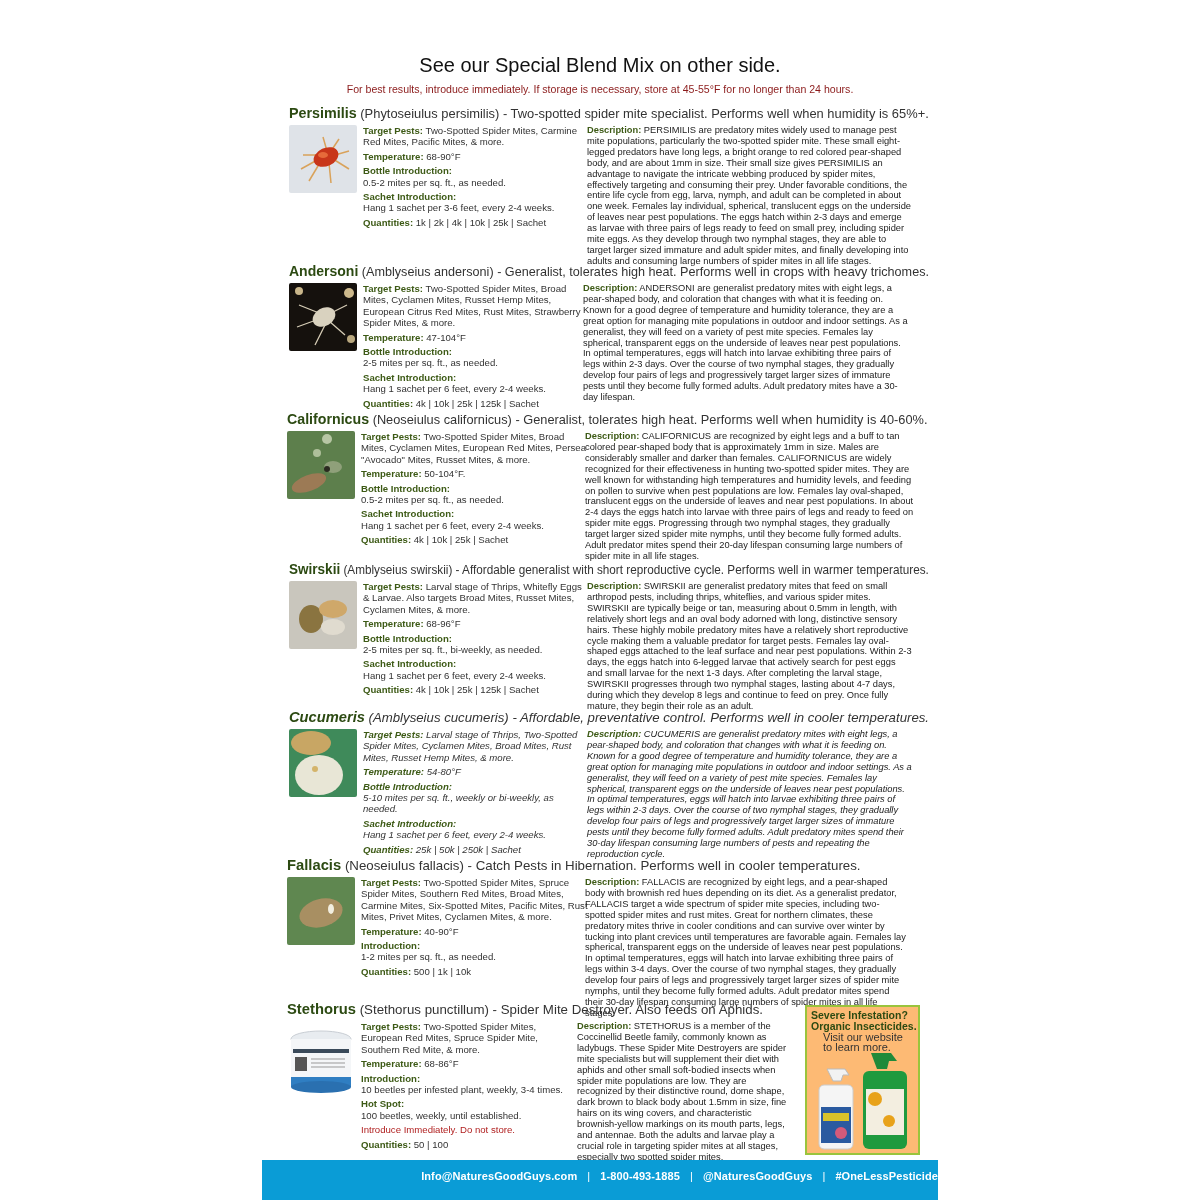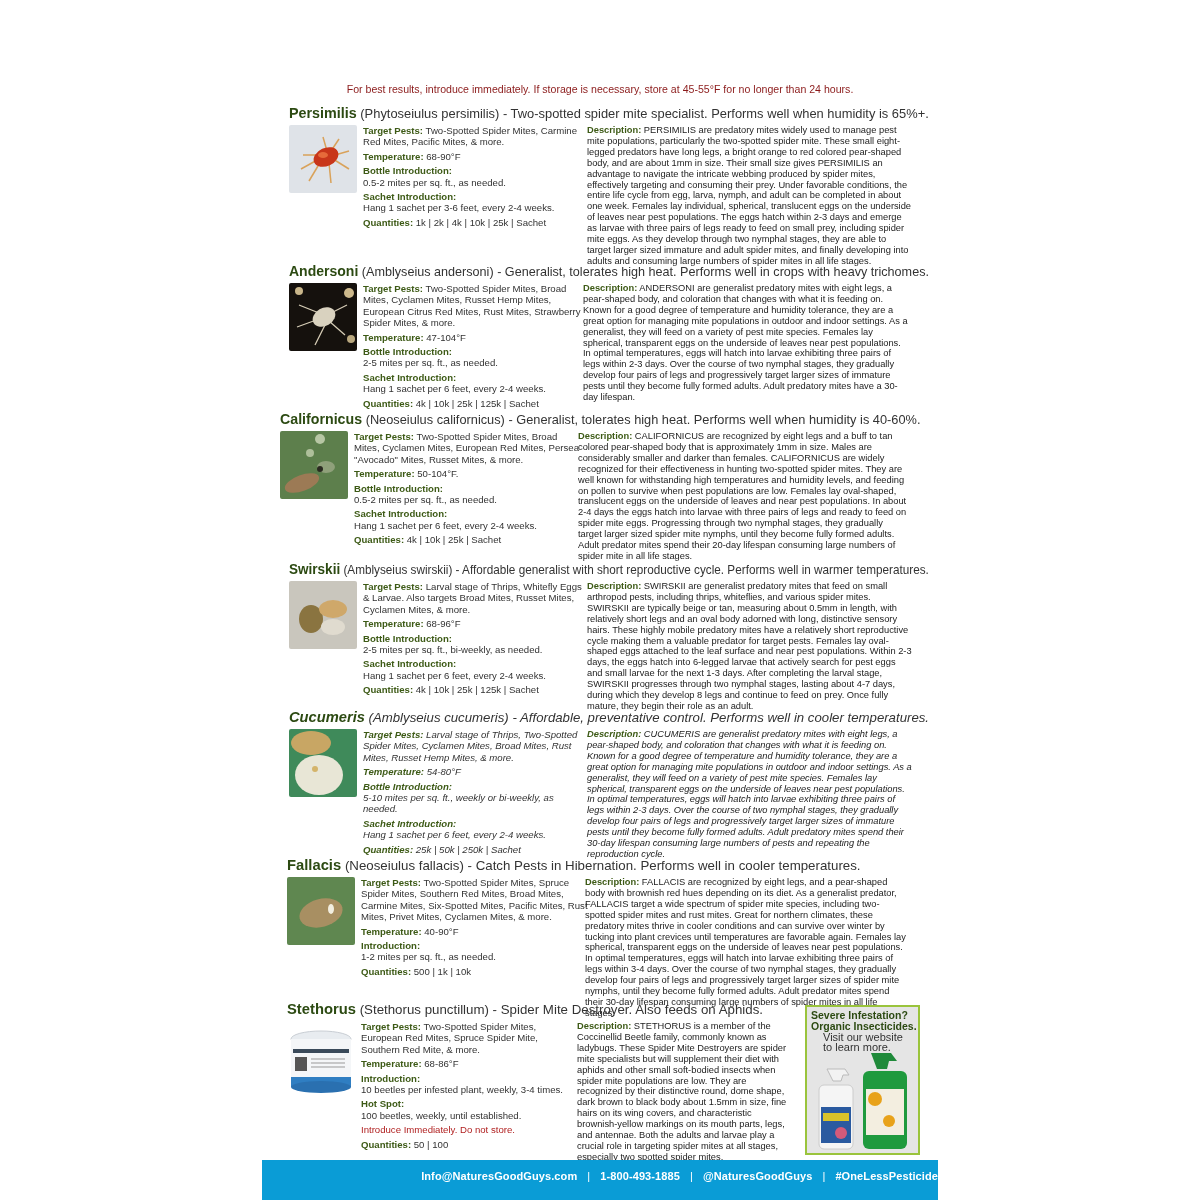--- a/index.html
+++ b/index.html
@@ -12,30 +12,31 @@
   .sec-head { font-size:13.5px; color:#333; white-space:nowrap; transform-origin:left; }
   .sec-head .name { font-weight:bold; font-size:15px; color:#2c4a12; }
   .sec-body { position:relative; margin-top:4px; }
   .thumb { position:absolute; left:0; top:0; width:68px; height:68px; border-radius:2px; overflow:hidden; }
   .specs { position:absolute; left:74px; top:0; width:220px; font-size:9.6px; line-height:11.4px; color:#333; }
   .specs .row { margin-bottom:3px; }
   .lbl { font-weight:bold; color:#3d5a16; }
   .warn { color:#b01f1f; }
   .desc { position:absolute; left:298px; top:0; width:325px; font-size:9.3px; line-height:10.9px; color:#222; text-align:left; }
   .desc .lbl { color:#3d5a16;margin-top:16px; }
-  .ad { position:absolute; left:543px; top:1005px; width:111px; height:146px; border:2px solid #9ac43c; background:#e5e5e5; }
+  .ad { position:absolute; left:543px; top:1005px; width:111px; height:146px; border:2px solid #9ac43c; background:#fdba74; }
   .ad-h { font-weight:bold; font-size:10.5px; color:#2c4a12; line-height:11px; padding:3px 0 0 4px; }
   .ad-s { font-size:11px; color:#333; line-height:10px; padding-left:16px; }
   .footer { position:absolute; left:0; top:1160px; width:676px; height:40px; background:#0a9cd6; color:#fff; font-size:11px; font-weight:bold; text-align:right; line-height:32px; letter-spacing:0.1px; }
   .footer .sep { display:inline-block; margin:0 10px; font-weight:normal; }
 </style>
 </head>
 <body>
 
 <div class="page">
+  <div class="subtitle">See our Special Blend Mix on other side.</div>
   <div class="notice">For best results, introduce immediately. If storage is necessary, store at 45-55°F for no longer than 24 hours.</div>
 
   <div class="section" style="top:104px;">
     <div class="sec-head" style="transform: scaleX(0.955224);"><span class="name">Persimilis</span> <span>(Phytoseiulus persimilis) - Two-spotted spider mite specialist. Performs well when humidity is 65%+.</span></div>
     <div class="sec-body">
       <div class="thumb">
         <svg width="68" height="68" viewBox="0 0 68 68">
             <rect width="68" height="68" fill="#dfe3e8"></rect>
             <g stroke="#d9a25a" stroke-width="1.5" fill="none">
               <line x1="30" y1="34" x2="12" y2="44"></line>
@@ -97,21 +98,21 @@
         <div class="row">
             <div class="lbl">Sachet Introduction:</div>
             <div>Hang 1 sachet per 6 feet, every 2-4 weeks.</div>
           </div>
         <div class="row"><span class="lbl">Quantities:</span> <span>4k | 10k | 25k | 125k | Sachet</span></div>
       </div>
       <div class="desc" style="left:294px;"><span class="lbl">Description:</span> <span>ANDERSONI are generalist predatory mites with eight legs, a pear-shaped body, and coloration that changes with what it is feeding on. Known for a good degree of temperature and humidity tolerance, they are a great option for managing mite populations in outdoor and indoor settings. As a generalist, they will feed on a variety of pest mite species. Females lay spherical, transparent eggs on the underside of leaves near pest populations. In optimal temperatures, eggs will hatch into larvae exhibiting three pairs of legs within 2-3 days. Over the course of two nymphal stages, they gradually develop four pairs of legs and progressively target larger sizes of immature pests until they become fully formed adults. Adult predatory mites have a 30-day lifespan.</span></div>
     </div>
   </div>
 
-  <div class="section" style="top:410px;left:18px;">
+  <div class="section" style="top:410px;left:25px;">
     <div class="sec-head" style="transform: scaleX(0.946746);"><span class="name">Californicus</span> <span>(Neoseiulus californicus) - Generalist, tolerates high heat. Performs well when humidity is 40-60%.</span></div>
     <div class="sec-body">
       <div class="thumb">
         <svg width="68" height="68" viewBox="0 0 68 68">
             <rect width="68" height="68" fill="#5d7f4c"></rect>
             <circle cx="40" cy="8" r="5" fill="#b7c6a4"></circle>
             <circle cx="30" cy="22" r="4" fill="#aebf9a"></circle>
             <ellipse cx="22" cy="52" rx="18" ry="8" fill="#9c7a55" transform="rotate(-20 22 52)"></ellipse>
             <ellipse cx="46" cy="36" rx="9" ry="6" fill="#8fa07a"></ellipse>
             <circle cx="40" cy="38" r="3" fill="#2a2a20"></circle>

